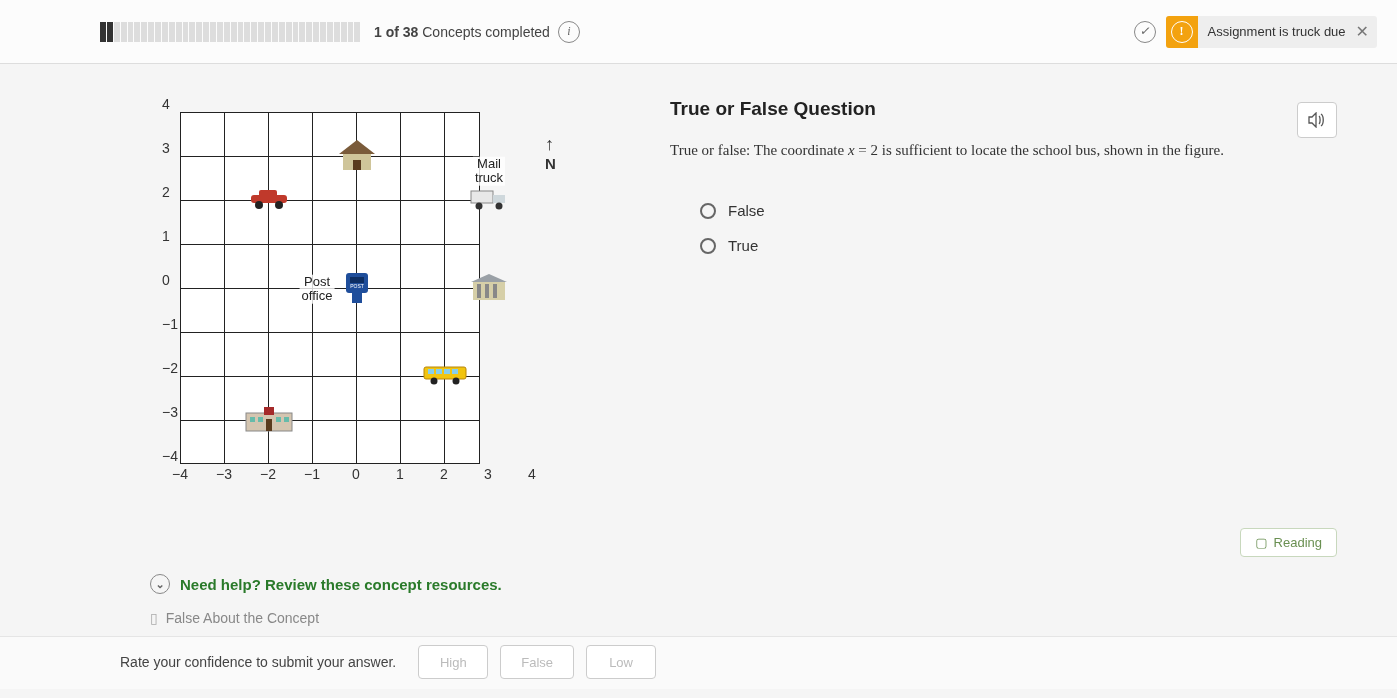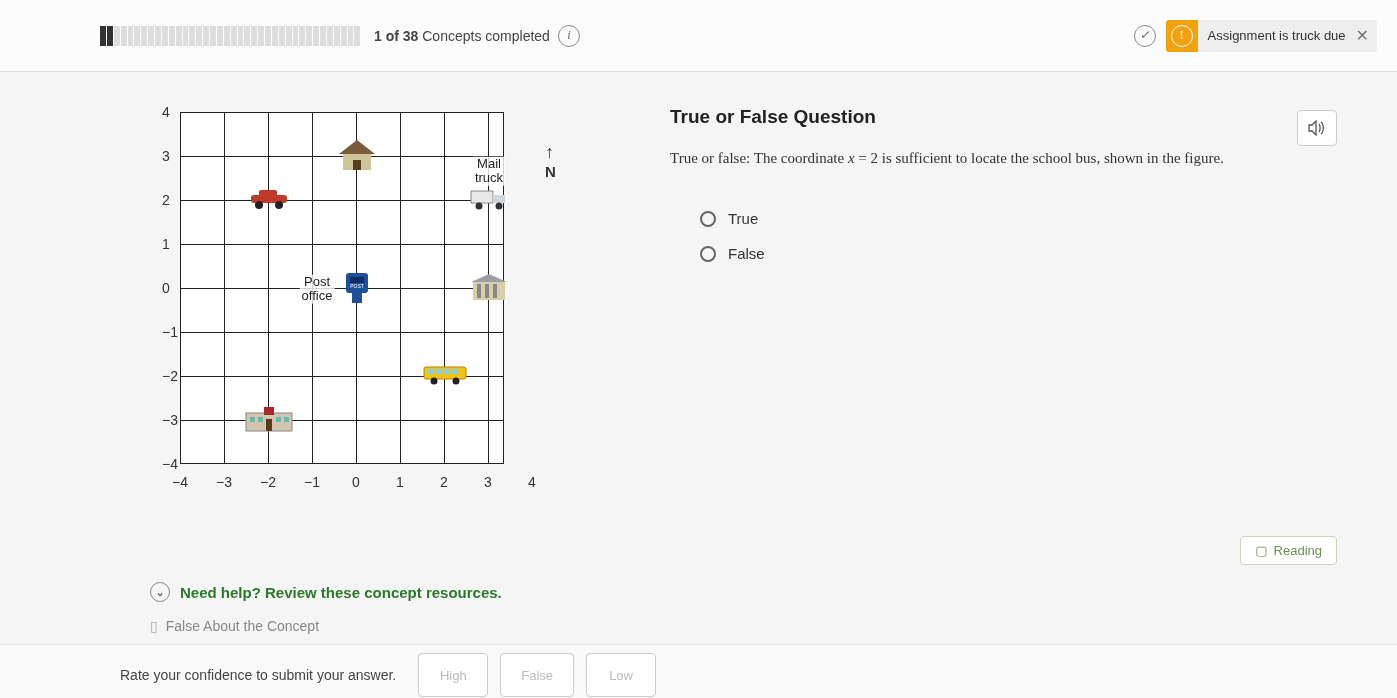--- a/index.html
+++ b/index.html
@@ -10,21 +10,21 @@
     height: 698px;
     overflow: hidden;
     color: #333;
   }
   .topbar {
     display: flex;
     align-items: center;
     padding: 10px 20px 10px 100px;
     border-bottom: 1px solid #ddd;
     background: #fcfcfc;
-    height: 72px;
+    height: 64px;
   }
   .progress-bar {
     width: 260px; height: 20px;
     display: flex; gap: 1px;
     margin-right: 14px;
   }
   .progress-seg { flex: 1; background: #ddd; }
   .progress-seg.done { background: #333; }
   .progress-text { font-size: 14px; color: #444; }
   .progress-text b { font-weight: 700; }
@@ -71,22 +71,22 @@
     display: flex; align-items: center; gap: 12px;
     margin-bottom: 18px; font-size: 15px; cursor: pointer;
   }
   .radio {
     width: 16px; height: 16px; border: 2px solid #666; border-radius: 50%;
     display: inline-block;
   }
   
   .grid-wrap { position: relative; width: 420px; height: 380px; margin-left: -10px; }
   .grid {
-    position: absolute; left: 40px; top: 10px;
-    width: 324px; height: 352px;
+    position: absolute; left: 40px; top: 18px;
+    width: 300px; height: 352px;
     border: 1.5px solid #222;
     background:
       repeating-linear-gradient(to right, transparent 0 43px, #222 43px 44px),
       repeating-linear-gradient(to bottom, transparent 0 43px, #222 43px 44px),
       #fff;
   }
   .axis-label-y { position: absolute; left: 22px; font-size: 14px; transform: translateY(-50%); }
   .axis-label-x { position: absolute; bottom: -8px; font-size: 14px; transform: translateX(-50%); }
   .obj { position: absolute; transform: translate(-50%, -50%); text-align: center; }
   .obj-label { font-size: 13px; color: #222; line-height: 1.1; background: rgba(255,255,255,0.8); padding: 0 2px;}
@@ -100,21 +100,21 @@
   .bottom-row {
     display: flex; align-items: center; gap: 12px;
     padding: 8px 60px 10px 120px;
     border-top: 1px solid #e5e5e5;
     background: #fafafa;
   }
   .confidence-text { font-size: 14px; color: #444; margin-right: 10px; }
   .conf-btn {
     padding: 8px 20px; border: 1px solid #ccc; border-radius: 4px;
     background: #fff; color: #bbb; font-size: 13px;
-    min-width: 70px; height: 44px;
+    min-width: 70px; height: 34px;
   }
   .reading-btn {
     margin-left: auto; padding: 6px 14px;
     border: 1px solid #c8d8bd; border-radius: 4px;
     background: #fff; color: #6a9052; font-size: 13px;
     display: inline-flex; align-items: center; gap: 6px;
   }
   .footer-area { position: relative; }
   .reading-top { position: absolute; right: 60px; top: -36px; }
 </style>
@@ -274,25 +274,25 @@
             <path d="M11 4c1.5 1 1.5 7 0 8M13 2c3 2 3 10 0 12" fill="none" stroke="#555" stroke-width="1.3"></path>
           </svg>
       </div>
     </div>
     <div class="q-body">
       <span>True or false: The coordinate </span><i>x</i><span> = 2 is sufficient to locate the school bus, shown in the figure.</span>
     </div>
     <div class="options">
       <div class="option">
         <span class="radio"></span>
-        <span>True</span>
+        <span>False</span>
       </div>
       <div class="option">
         <span class="radio"></span>
-        <span>False</span>
+        <span>True</span>
       </div>
     </div>
   </div>
 </div>
 
 <div class="help-area footer-area">
   <div class="help-toggle">
     <span class="chev">⌄</span>
     <span>Need help? Review these concept resources.</span>
   </div>

